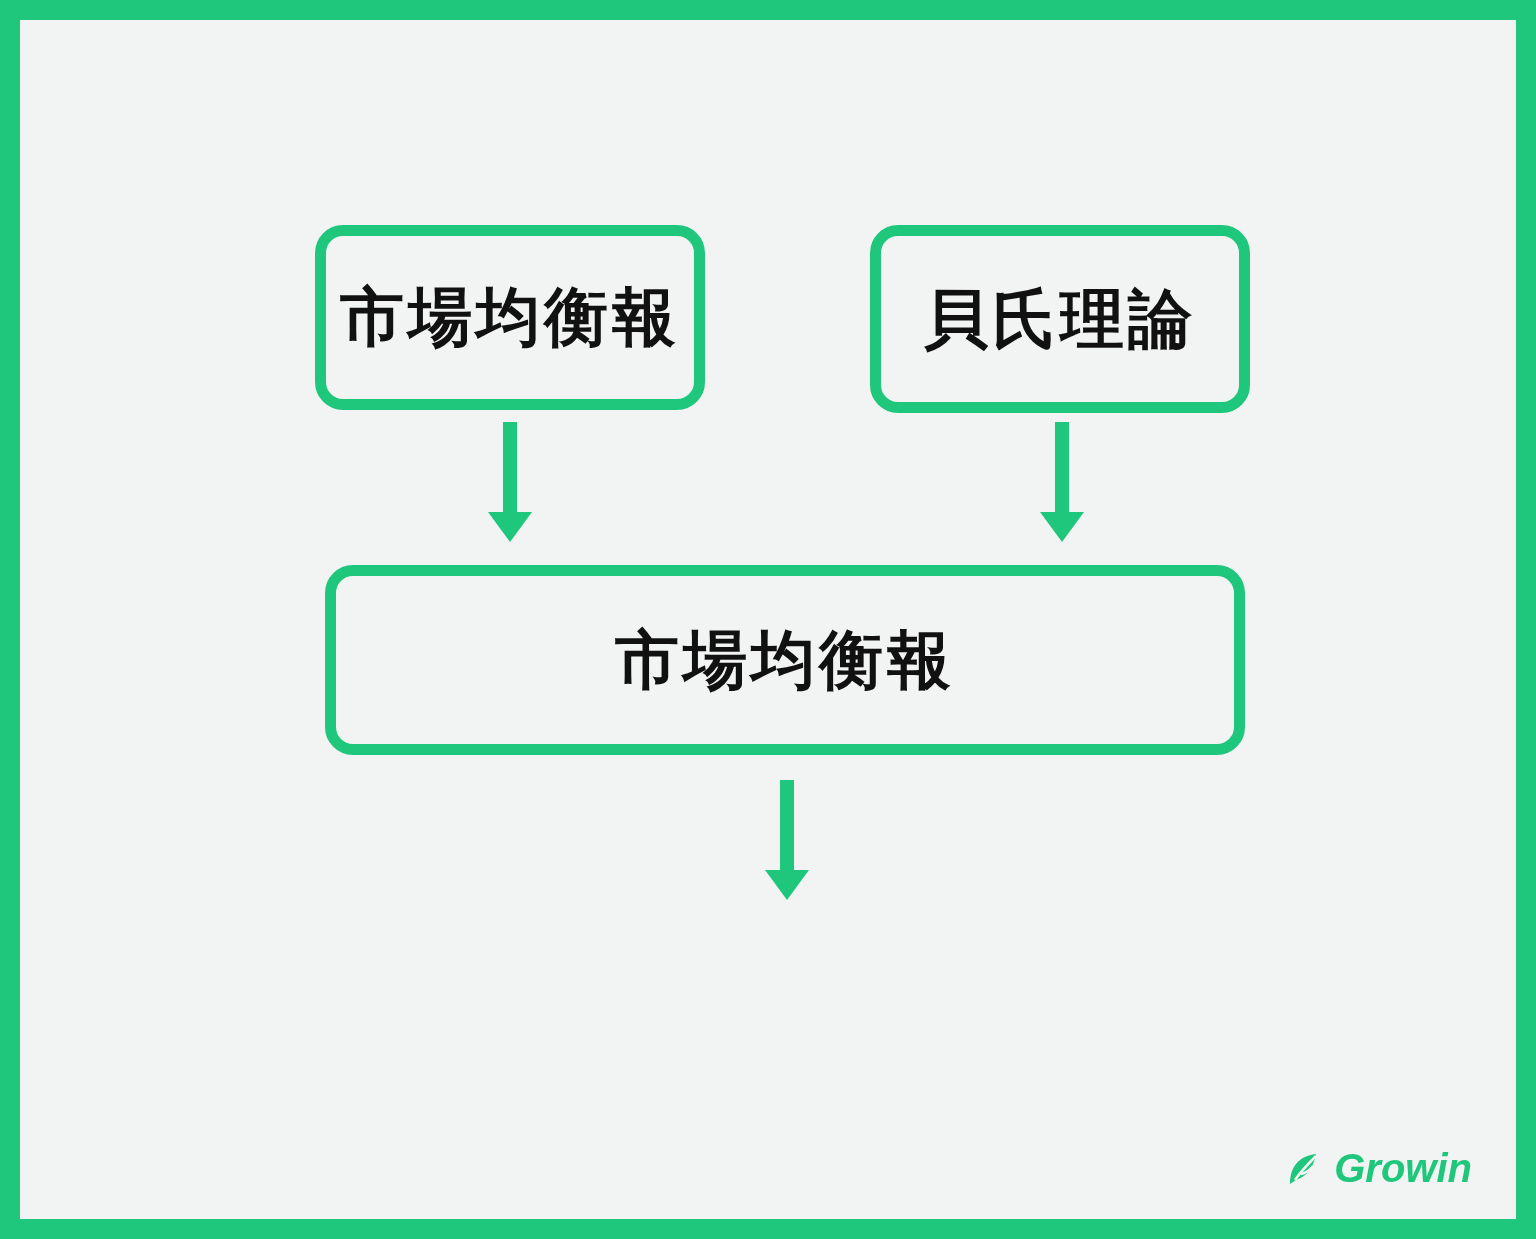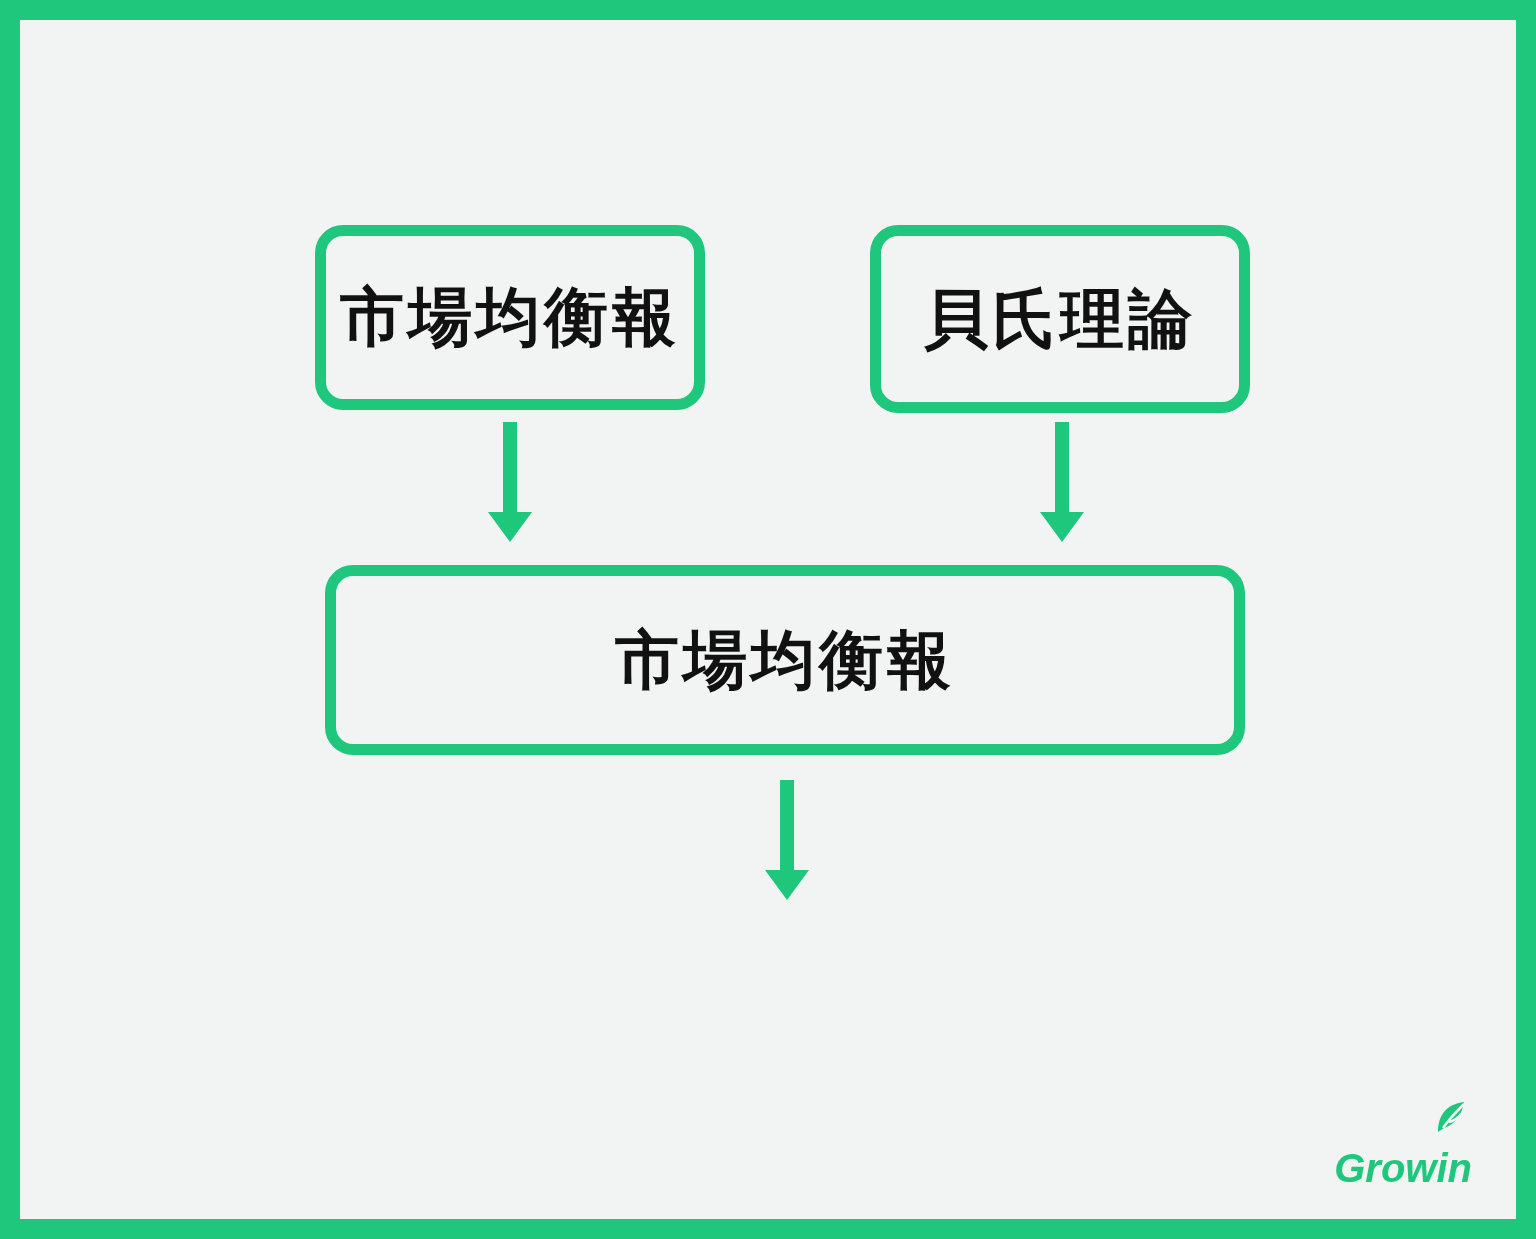--- a/index.html
+++ b/index.html
@@ -58,23 +58,22 @@
 
   .arrow svg { display: block; }
   .arrow .stem { fill: var(--green); }
   .arrow .head { fill: var(--green); }
 
   .brand {
     position: absolute;
     right: 44px;
     bottom: 28px;
     display: flex;
-    align-items: flex-end;
+    align-items: center;
     gap: 10px;
-    flex-direction: column;
   }
   .brand-text {
     color: var(--green);
     font-weight: bold;
     font-size: 40px;
     font-style: italic;
     letter-spacing: 0px;
   }
   .brand-icon svg { display: block; }
 </style>

